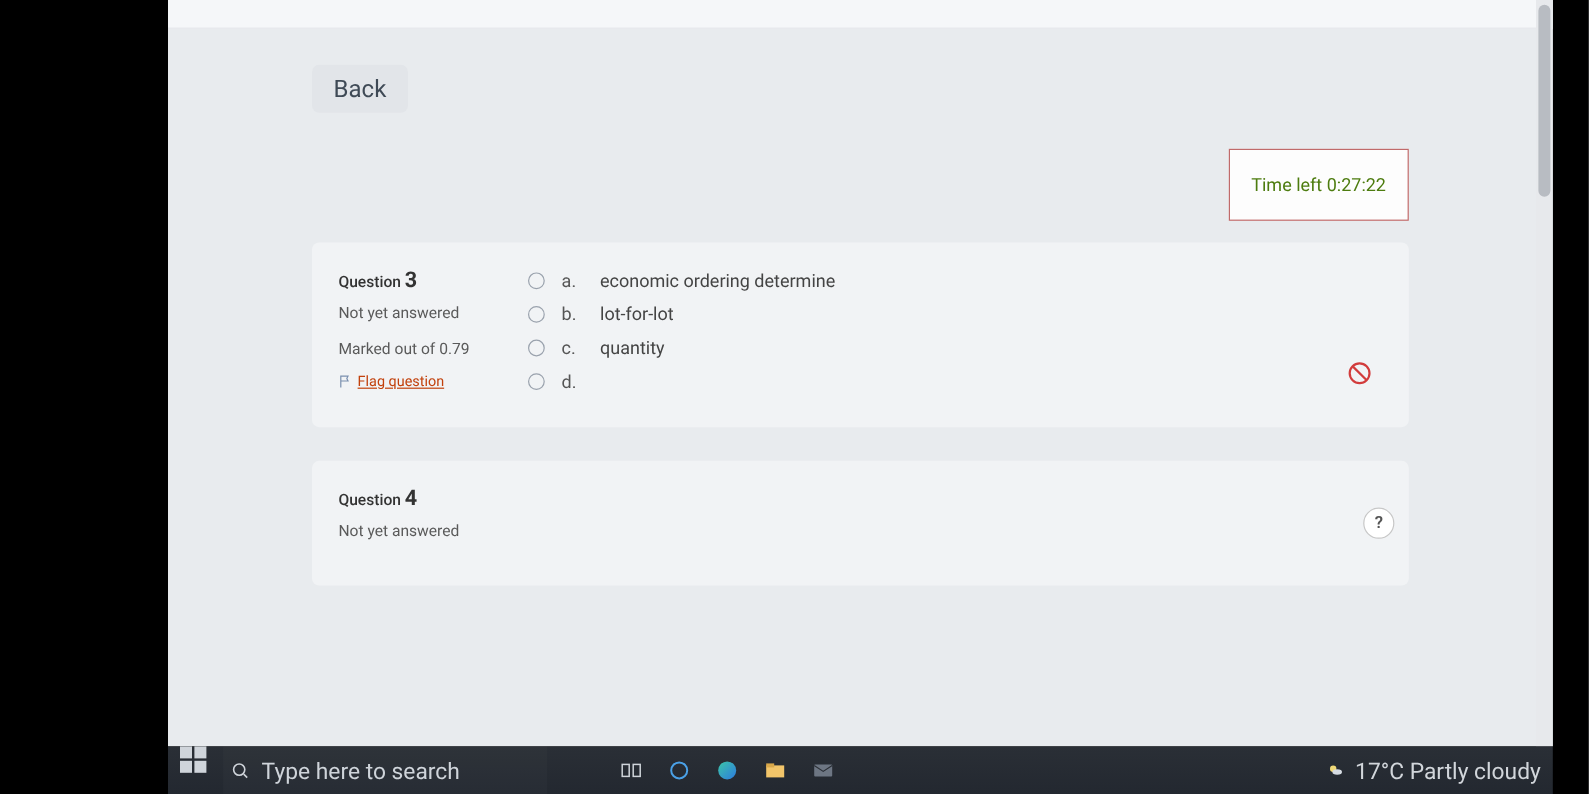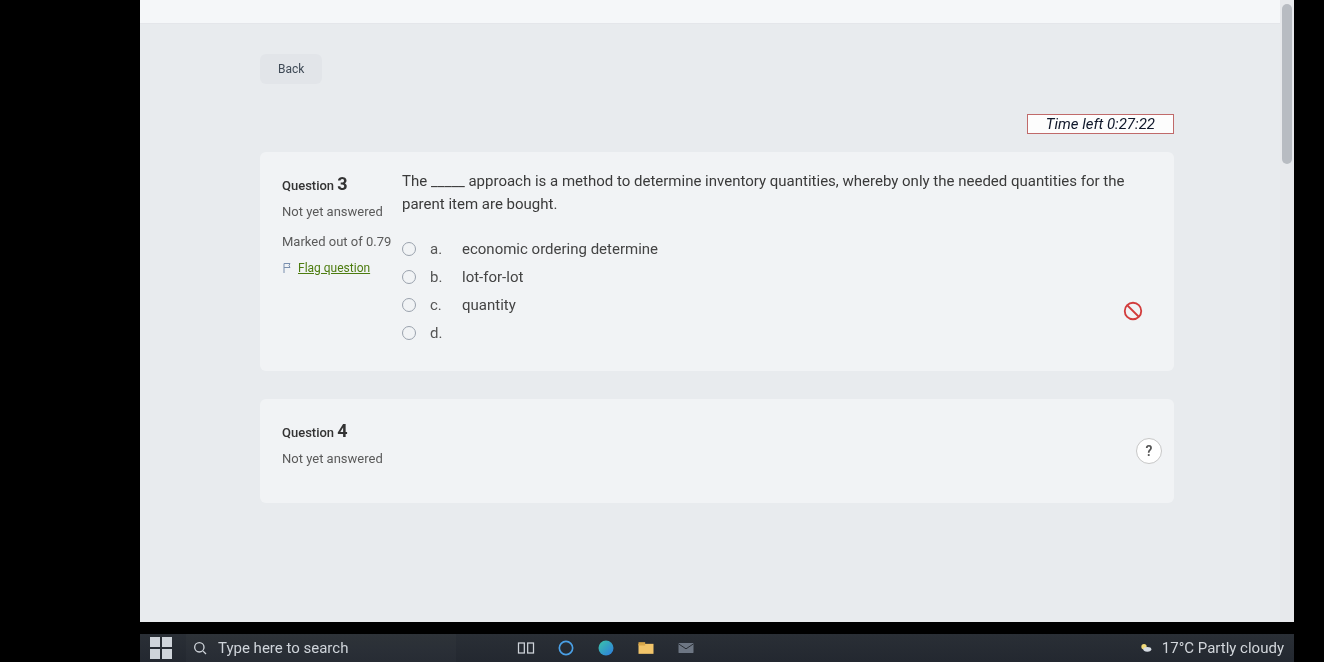--- a/index.html
+++ b/index.html
@@ -28,57 +28,57 @@
   }
   .page {
     padding:30px 120px 0 120px;
   }
   .back-btn {
     display:inline-block;
     background:#e2e5e9;
     color:#3f4a56;
     padding:8px 18px;
     border-radius:6px;
-    font-size:12px;
+    font-size:20px;
     cursor:pointer;
   }
   .timer-row {
     display:flex;
     justify-content:flex-end;
     margin-top:30px;
     margin-bottom:18px;
   }
   .timer {
     border:1px solid #c06a6a;
-    color:#0f172a;
-    padding:0 18px;
+    color:#4d7c0f;
+    padding:20px 18px;
     font-size:15px;
     background:#fdfdfd;
-    font-style:italic;
   }
   .question-block {
     display:flex;
+    gap:38px;
     background:#f1f3f5;
     border-radius:6px;
     padding:18px 22px 24px 22px;
     margin-bottom:28px;
     align-items:flex-start;
   }
   .qinfo {
     flex:0 0 120px;
     font-size:13px;
     color:#5a5a5a;
     line-height:1.5;
   }
   .qinfo .qtitle { font-weight:500; color:#333; margin-bottom:5px; font-size:13px;}
   .qinfo .qtitle .num { font-size:18px; font-weight:700; }
   .qinfo .status { margin-bottom:10px; }
   .qinfo .marked { margin-bottom:8px; }
   .qinfo .flag {
-    color:#4d7c0f;
+    color:#c2410c;
     font-size:12px;
     display:flex;
     align-items:center;
     gap:4px;
     cursor:pointer;
     text-decoration:underline;
   }
   .qcontent {
     flex:1;
     font-size:15px;
@@ -136,26 +136,25 @@
   .scrollthumb {
     position:absolute; left:2px; right:2px;
     top:4px; height:160px;
     background:#b8bcc2;
     border-radius:5px;
   }
   
   .taskbar {
     position:absolute;
     left:140px; right:30px; bottom:0;
-    height:28px;
+    height:40px;
     background:linear-gradient(#2a2f36,#232830);
     display:flex;
-    align-items:center;
     color:#d2d6db;
-    font-size:15px;
+    font-size:19px;
     padding:0 10px;
   }
   .taskbar .start {
     width:22px; height:22px;
     margin-right:14px;
     display:grid;
     grid-template-columns:1fr 1fr;
     grid-template-rows:1fr 1fr;
     gap:2px;
   }
@@ -199,21 +198,20 @@
         <div class="status">Not yet answered</div>
         <div class="marked">Marked out of 0.79</div>
         <div class="flag">
           <svg width="12" height="12" viewBox="0 0 24 24" fill="none" stroke="#7a8fae" stroke-width="2">
               <path d="M4 22V3h12l-2 4 2 4H4"></path>
             </svg>
           <span>Flag question</span>
         </div>
       </div>
       <div class="qcontent">
-        <div class="qtext">The _____ approach is a method to determine inventory quantities, whereby only the needed quantities for the parent item are bought.</div>
         <div class="qoptions">
           <label class="qopt">
             <span class="radio"></span>
             <span class="letter">a.</span>
             <span>economic ordering determine</span>
           </label>
           <label class="qopt">
             <span class="radio"></span>
             <span class="letter">b.</span>
             <span>lot-for-lot</span>

